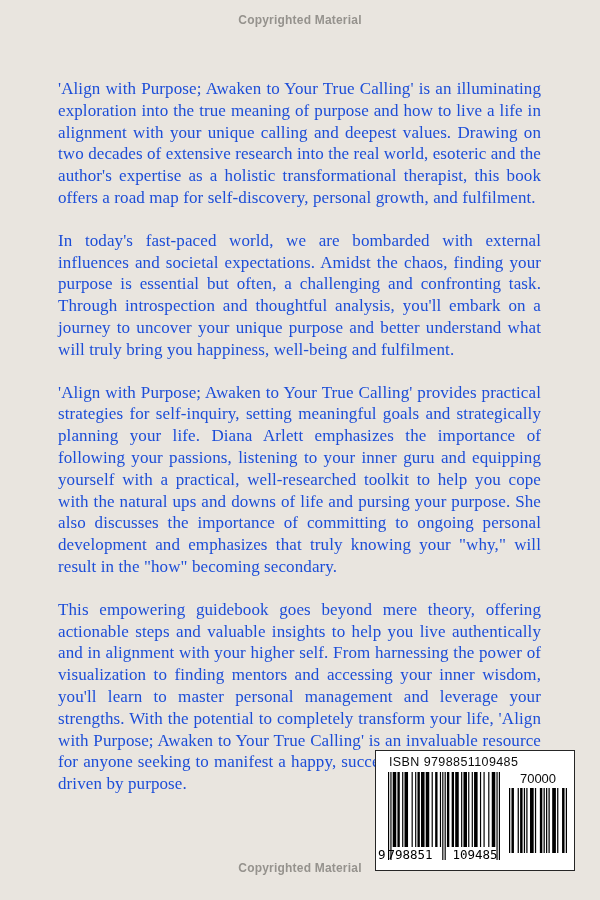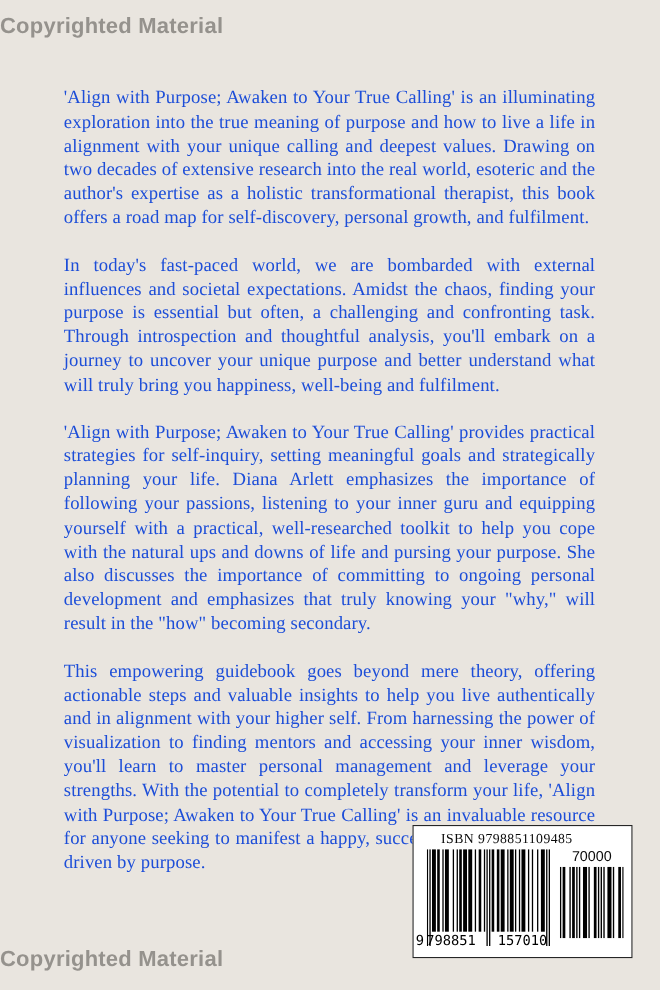--- a/index.html
+++ b/index.html
@@ -8,23 +8,24 @@
     width: 600px;
     height: 900px;
     background: #e9e5df;
     overflow: hidden;
     font-family: "Liberation Serif", serif;
   }
   .watermark {
     position: absolute;
     left: 0;
     width: 100%;
+    text-align: center;
     font-family: "Liberation Sans", sans-serif;
     font-weight: 700;
-    font-size: 20px;
+    font-size: 12px;
     color: #95928d;
     letter-spacing: 0.2px;
   }
   #watermark-top { top: 13px; }
   #watermark-bottom { top: 861px; }
   #cover-text {
     position: absolute;
     left: 58px;
     right: 59px;
     top: 78px;
@@ -44,26 +45,25 @@
     width: 200px;
     height: 121px;
     background: #ffffff;
     border: 1.5px solid #262626;
     box-sizing: border-box;
   }
   #isbn-label {
     position: absolute;
     left: 13px;
     top: 4px;
-    font-family: Liberation Serif, serif;
+    font-family: Liberation Sans, sans-serif;
     font-size: 12.5px;
     letter-spacing: 0.4px;
     color: #0b0b0b;
     white-space: nowrap;
-    margin-left: 12px;
   }
   #main-barcode-svg { position: absolute; left: 12px; top: 21px; width: 112px; height: 88px; }
   .bc-digit {
     position: absolute;
     top: 96px;
     font-family: "DejaVu Sans Mono", monospace;
     font-size: 12.5px;
     color: #000;
     white-space: nowrap;
   }
@@ -127,21 +127,21 @@
         <rect x="78" y="0" width="1" height="75" fill="#000"></rect>
         <rect x="81" y="0" width="1" height="75" fill="#000"></rect>
         <rect x="85" y="0" width="1" height="75" fill="#000"></rect>
         <rect x="88" y="0" width="3" height="75" fill="#000"></rect>
         <rect x="92" y="0" width="1" height="88" fill="#000"></rect>
         <rect x="94" y="0" width="1" height="88" fill="#000"></rect>
       </svg>
 
     <span id="bc-digit-0" class="bc-digit">9</span>
     <span id="bc-digit-1" class="bc-digit">798851</span>
-    <span id="bc-digit-2" class="bc-digit">157010</span>
+    <span id="bc-digit-2" class="bc-digit">109485</span>
 
     <span id="supplement-label">70000</span>
     <svg id="supplement-svg" preserveAspectRatio="none" viewBox="0 0 47 65">
         <rect x="0" y="0" width="1" height="65" fill="#000"></rect>
         <rect x="2" y="0" width="2" height="65" fill="#000"></rect>
         <rect x="7" y="0" width="1" height="65" fill="#000"></rect>
         <rect x="9" y="0" width="2" height="65" fill="#000"></rect>
         <rect x="12" y="0" width="1" height="65" fill="#000"></rect>
         <rect x="14" y="0" width="1" height="65" fill="#000"></rect>
         <rect x="17" y="0" width="3" height="65" fill="#000"></rect>

